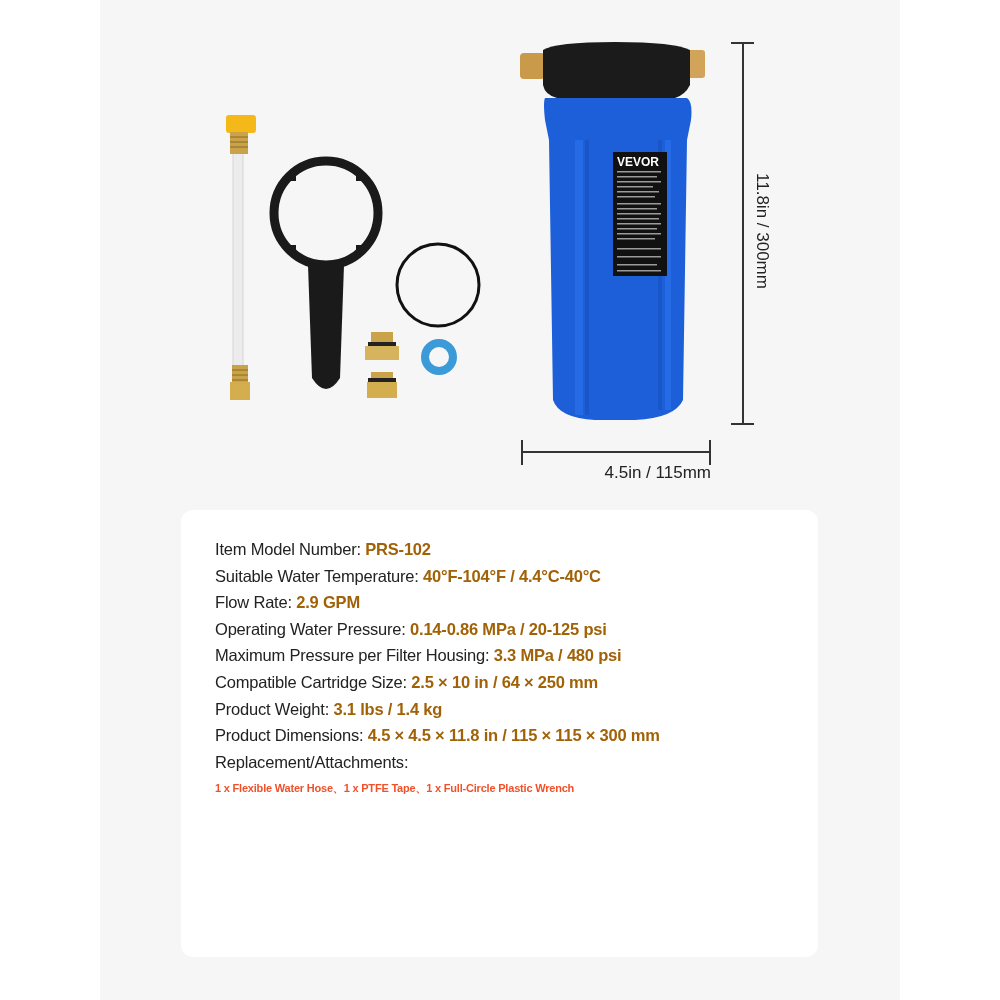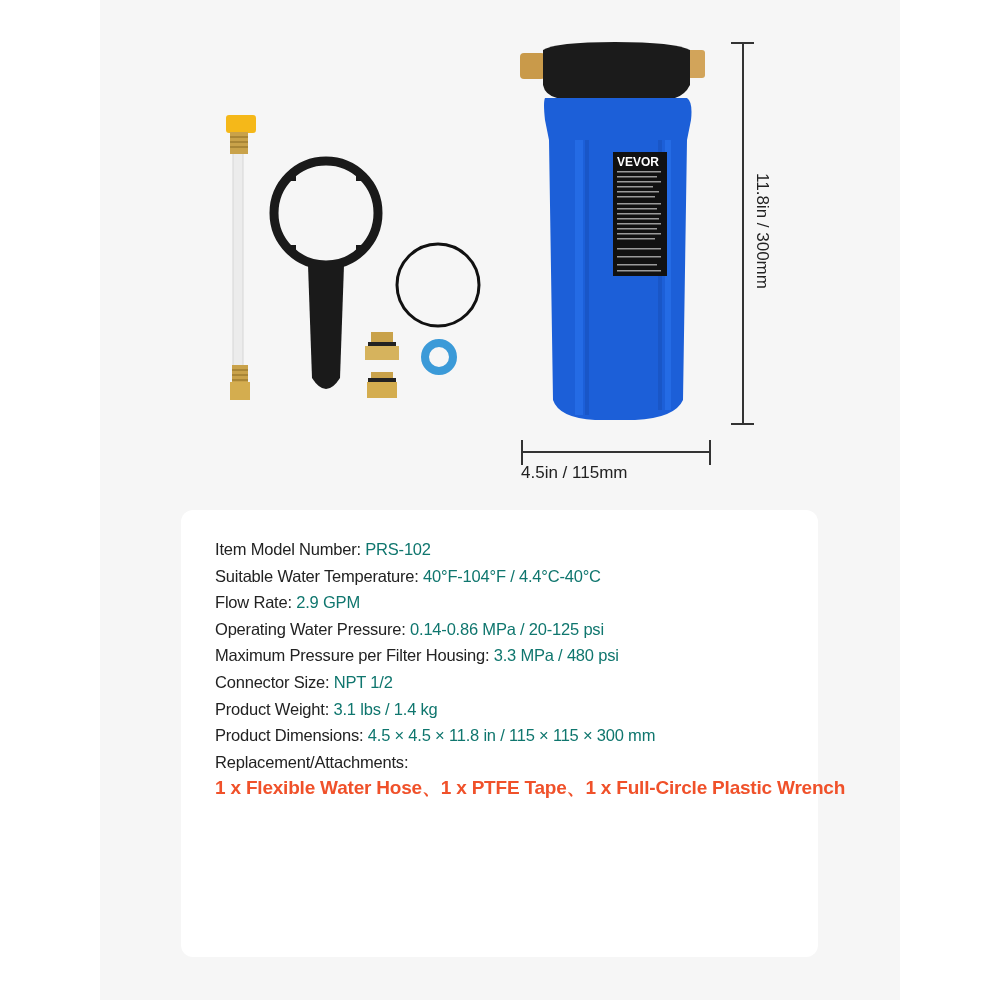--- a/index.html
+++ b/index.html
@@ -4,22 +4,22 @@
   <style>
     html, body { margin:0; padding:0; }
     body { width:1000px; height:1000px; background:#ffffff; position:relative; overflow:hidden;
            font-family:"Liberation Sans", sans-serif; }
     .panel { position:absolute; left:100px; top:0; width:800px; height:1000px; background:#f6f6f6; }
     .abs { position:absolute; }
     .dim-text { color:#222; font-size:17px; font-family:"Liberation Sans", sans-serif; white-space:nowrap; }
     .card { position:absolute; left:181px; top:510px; width:637px; height:447px; background:#ffffff; border-radius:12px; }
     .specs { position:absolute; left:34px; top:26px; }
     .row { font-size:16.5px; line-height:26.6px; color:#222; white-space:nowrap; letter-spacing:-0.2px; }
-    .val { color:#0f766e; font-weight:normal; }
-    .acc { color:#f0512a; font-weight:bold; font-size:19px; line-height:26.6px; white-space:nowrap; letter-spacing:-0.2px; }
+    .val { color:#a16207; font-weight:bold; }
+    .acc { color:#f0512a; font-weight:bold; font-size:11px; line-height:26.6px; white-space:nowrap; letter-spacing:-0.2px; }
   </style>
 </head>
 <body>
 
 <div class="panel"></div>
 
 <svg class="abs" style="left:190px;top:110px" width="300" height="300" viewBox="0 0 300 300">
 
   <g>
     <rect x="43" y="25" width="10" height="240" fill="#ececec" stroke="#d6d6d6" stroke-width="1"></rect>
@@ -106,28 +106,28 @@
 </svg>
 
 <div class="abs" style="left:731px;top:42px;width:23px;height:2px;background:#333"></div>
 <div class="abs" style="left:742px;top:42px;width:2px;height:383px;background:#333"></div>
 <div class="abs" style="left:731px;top:423px;width:23px;height:2px;background:#333"></div>
 <div class="abs dim-text" style="left:702px;top:221px;width:120px;text-align:center;transform:rotate(90deg);">11.8in / 300mm</div>
 
 <div class="abs" style="left:521px;top:440px;width:2px;height:25px;background:#333"></div>
 <div class="abs" style="left:521px;top:451px;width:190px;height:2px;background:#333"></div>
 <div class="abs" style="left:709px;top:440px;width:2px;height:25px;background:#333"></div>
-<div class="abs dim-text" style="left:521px;top:463px;width:190px;text-align:left;">4.5in / 115mm</div>
+<div class="abs dim-text" style="left:521px;top:463px;width:190px;text-align:right;">4.5in / 115mm</div>
 
 <div class="card">
   <div class="specs">
     <div class="row"><span>Item Model Number: </span><span class="val">PRS-102</span></div>
     <div class="row"><span>Suitable Water Temperature: </span><span class="val">40°F-104°F / 4.4°C-40°C</span></div>
     <div class="row"><span>Flow Rate: </span><span class="val">2.9 GPM</span></div>
     <div class="row"><span>Operating Water Pressure: </span><span class="val">0.14-0.86 MPa / 20-125 psi</span></div>
     <div class="row"><span>Maximum Pressure per Filter Housing: </span><span class="val">3.3 MPa / 480 psi</span></div>
-    <div class="row"><span>Connector Size: </span><span class="val">NPT 1/2</span></div>
+    <div class="row"><span>Compatible Cartridge Size: </span><span class="val">2.5 × 10 in / 64 × 250 mm</span></div>
     <div class="row"><span>Product Weight: </span><span class="val">3.1 lbs / 1.4 kg</span></div>
     <div class="row"><span>Product Dimensions: </span><span class="val">4.5 × 4.5 × 11.8 in / 115 × 115 × 300 mm</span></div>
     <div class="row">Replacement/Attachments:</div>
     <div class="acc">1 x Flexible Water Hose、1 x PTFE Tape、1 x Full-Circle Plastic Wrench</div>
   </div>
 </div>
 
 </body></html>

